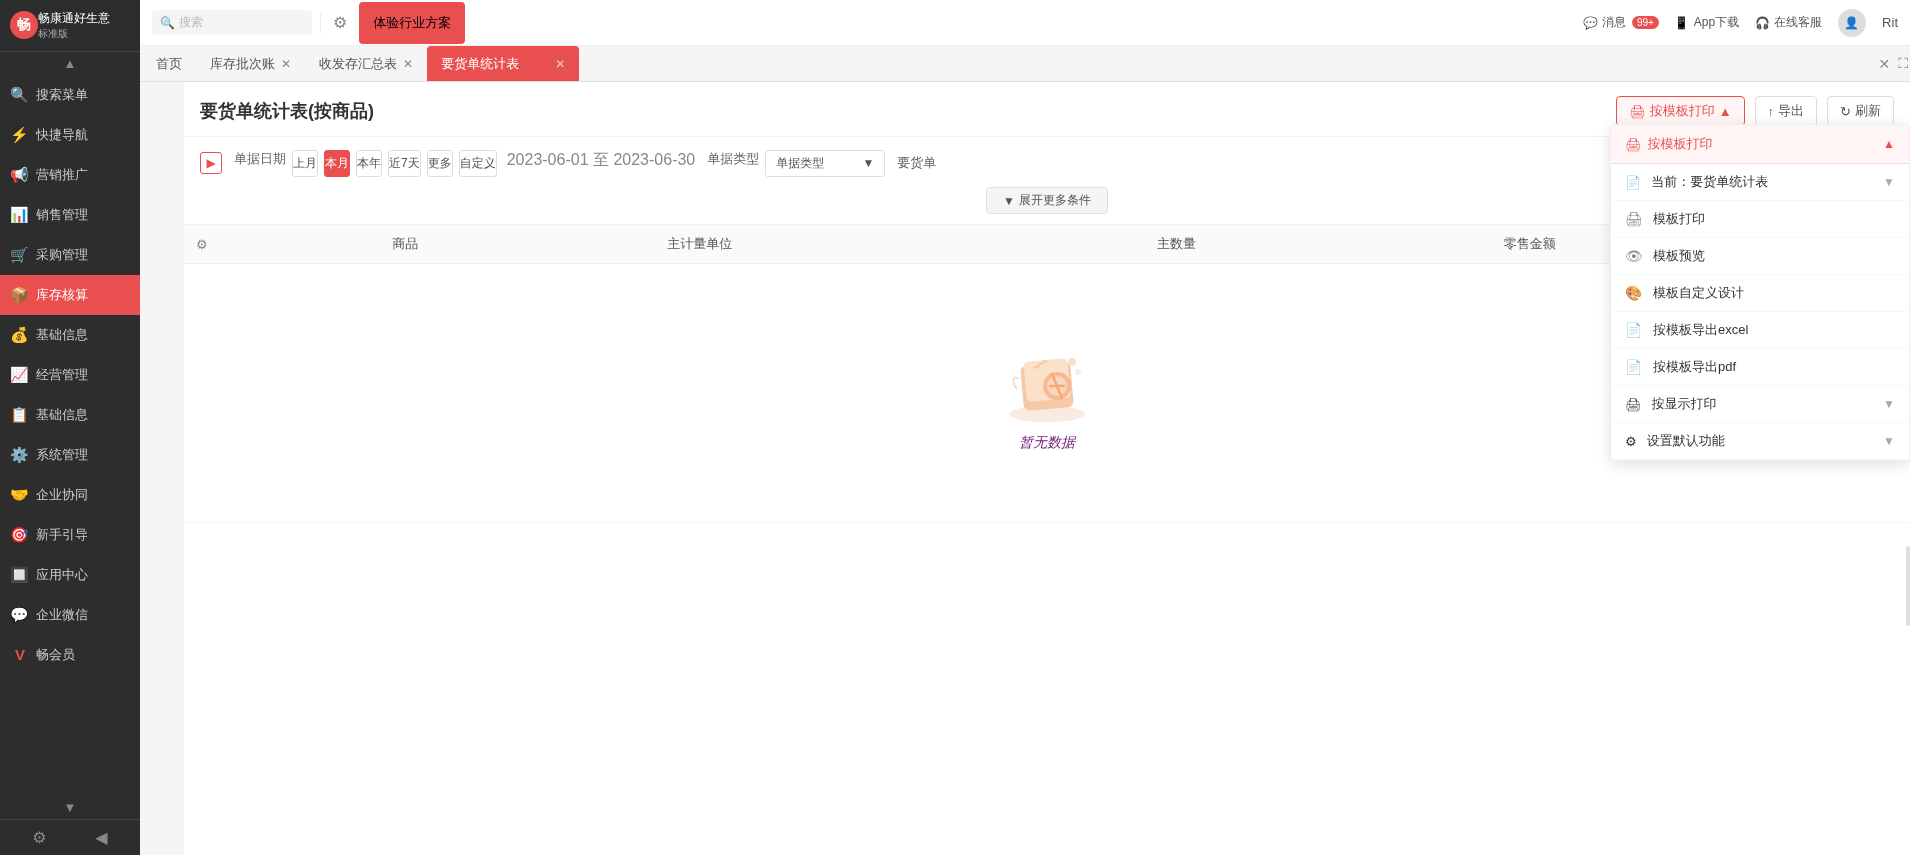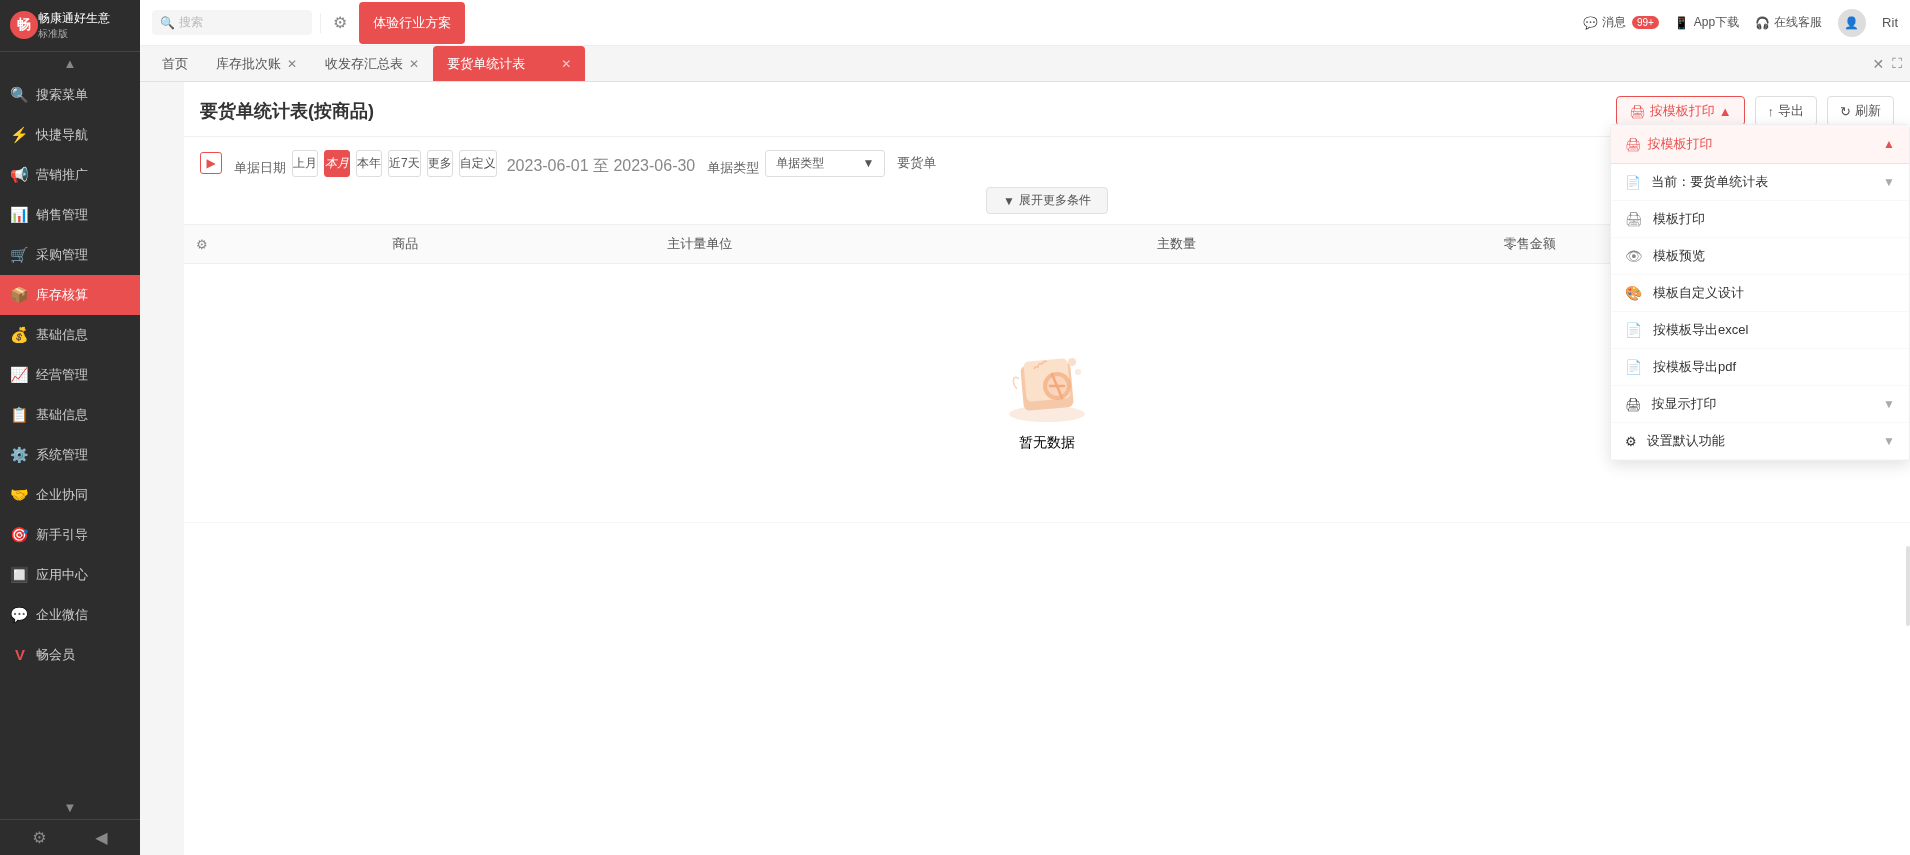--- a/index.html
+++ b/index.html
@@ -113,21 +113,21 @@
       border-radius: 4px;
       padding: 4px 8px;
       width: 160px;
       color: #999;
       font-size: 12px;
     }
     .topbar-divider { width: 1px; height: 20px; background: #eee; margin: 0 8px; }
     .topbar-settings { color: #888; cursor: pointer; font-size: 16px; padding: 4px; }
     .topbar-trial {
       background: #e94f4f;
-      color: #ffffff;
+      color: #000000;
       border: none;
       border-radius: 4px;
       padding: 12px 14px;
       font-size: 13px;
       cursor: pointer;
       margin-left: 8px;
     }
     .topbar-right {
       margin-left: auto;
       display: flex;
@@ -161,21 +161,21 @@
       font-size: 12px;
       color: #888;
     }
 
     
     .tabs-bar {
       background: #f5f5f5;
       display: flex;
       align-items: center;
       height: 36px;
-      padding: 0 8px;
+      padding: 0 2px;
       border-bottom: 1px solid #e0e0e0;
       flex-shrink: 0;
       overflow-x: auto;
     }
     .tabs-bar::-webkit-scrollbar { height: 0; }
     .tab {
       display: flex;
       align-items: center;
       padding: 6px 14px;
       font-size: 13px;
@@ -284,38 +284,37 @@
       flex-shrink: 0;
     }
     .filter-row {
       display: flex;
       align-items: center;
       gap: 12px;
       flex-wrap: wrap;
     }
     .filter-group {
       display: flex;
-      align-items: flex-end;
+      align-items: flex-start;
       gap: 6px;
     }
     .filter-label { color: #666; font-size: 13px; }
     .date-btn {
       padding: 4px 0;
       border: 1px solid #ddd;
       border-radius: 3px;
       background: #fff;
       color: #555;
       font-size: 12px;
       cursor: pointer;
     }
     .date-btn.active {
       background: #e94f4f;
       color: #fff;
       border-color: #e94f4f;
-      font-style: italic;
     }
     .date-range { font-size: 16px; color: #888; margin-left: 4px; }
     .filter-select {
       display: flex;
       align-items: center;
       gap: 4px;
       border: 1px solid #ddd;
       border-radius: 3px;
       padding: 4px 10px;
       background: #fff;
@@ -385,22 +384,23 @@
       cursor: pointer;
     }
     .empty-state {
       display: flex;
       flex-direction: column;
       align-items: center;
       justify-content: center;
       padding: 60px 0;
     }
     .empty-text {
-      color: #000000;
+      color: #701a75;
       font-size: 14px;
+      font-style: italic;
     }
 
     
     .btn-query {
       background: #e94f4f;
       color: #fff;
       border: none;
       border-radius: 4px;
       padding: 6px 18px;
       font-size: 13px;

